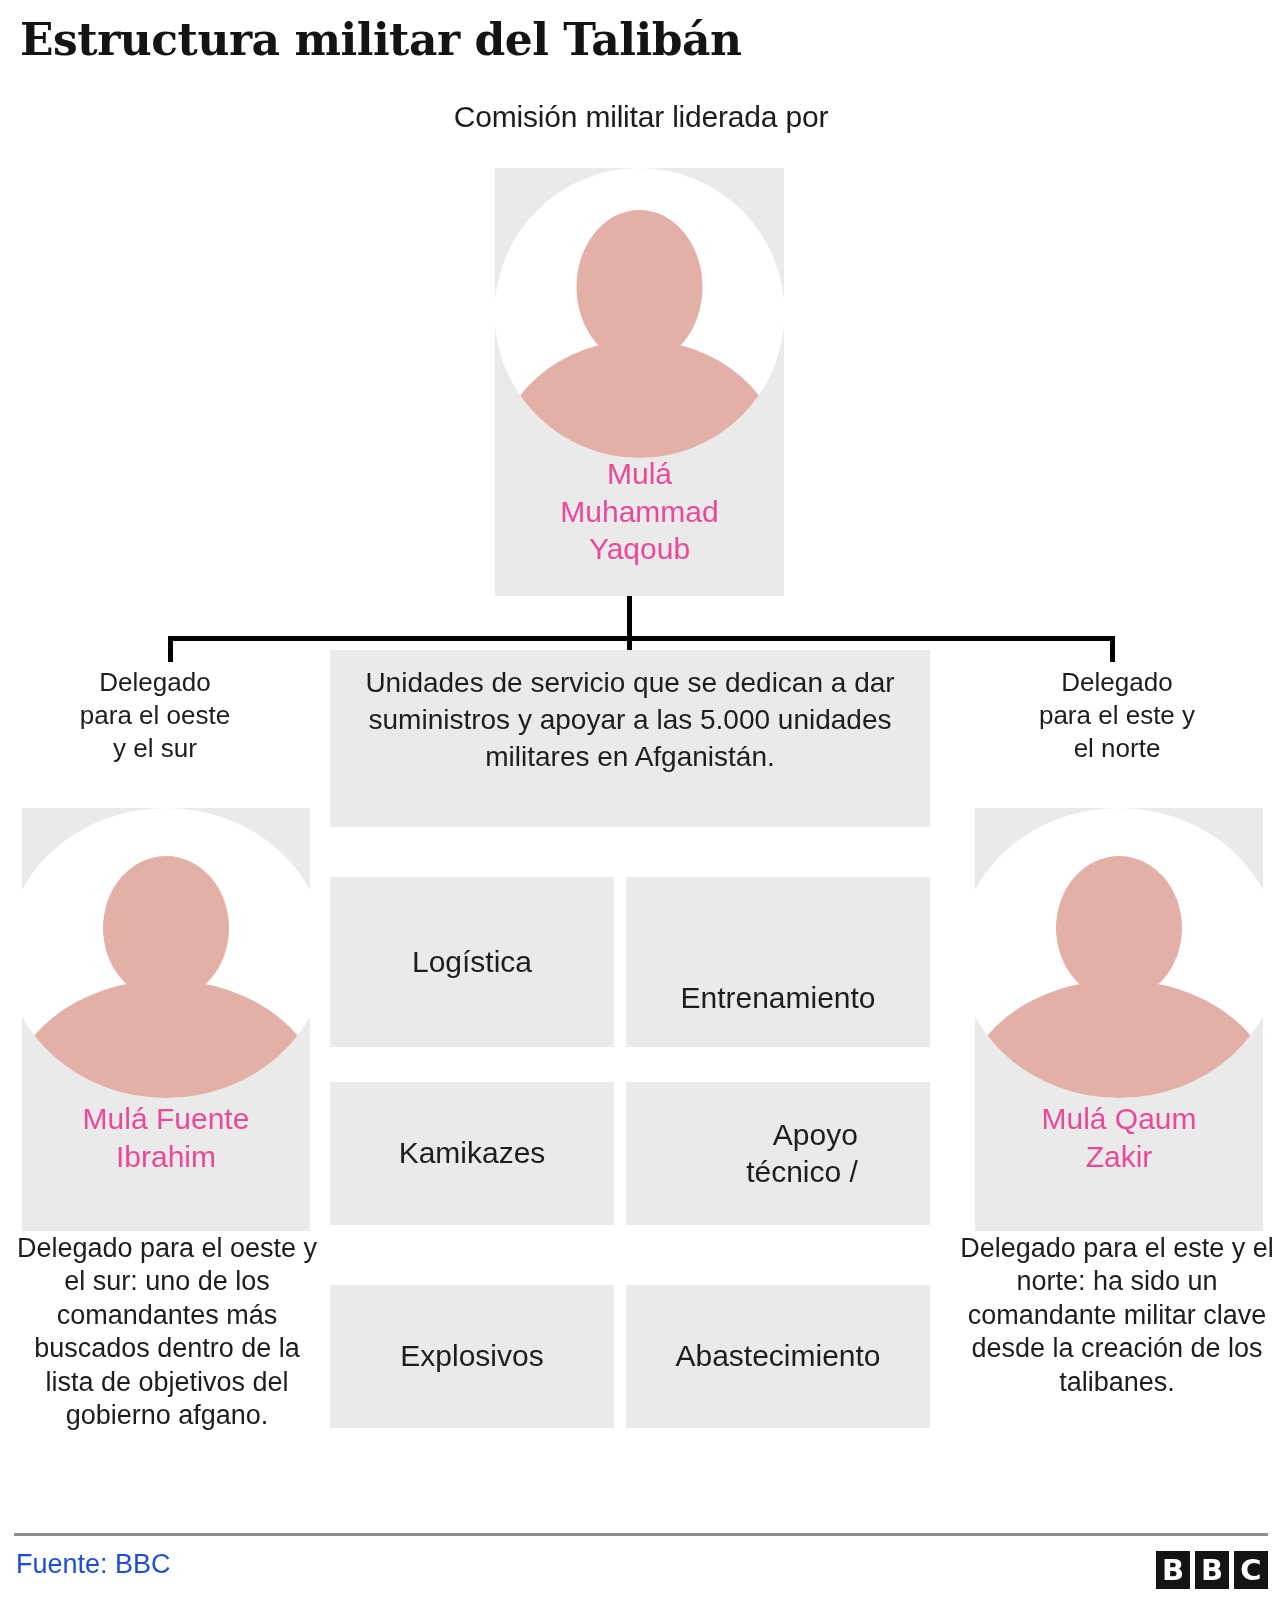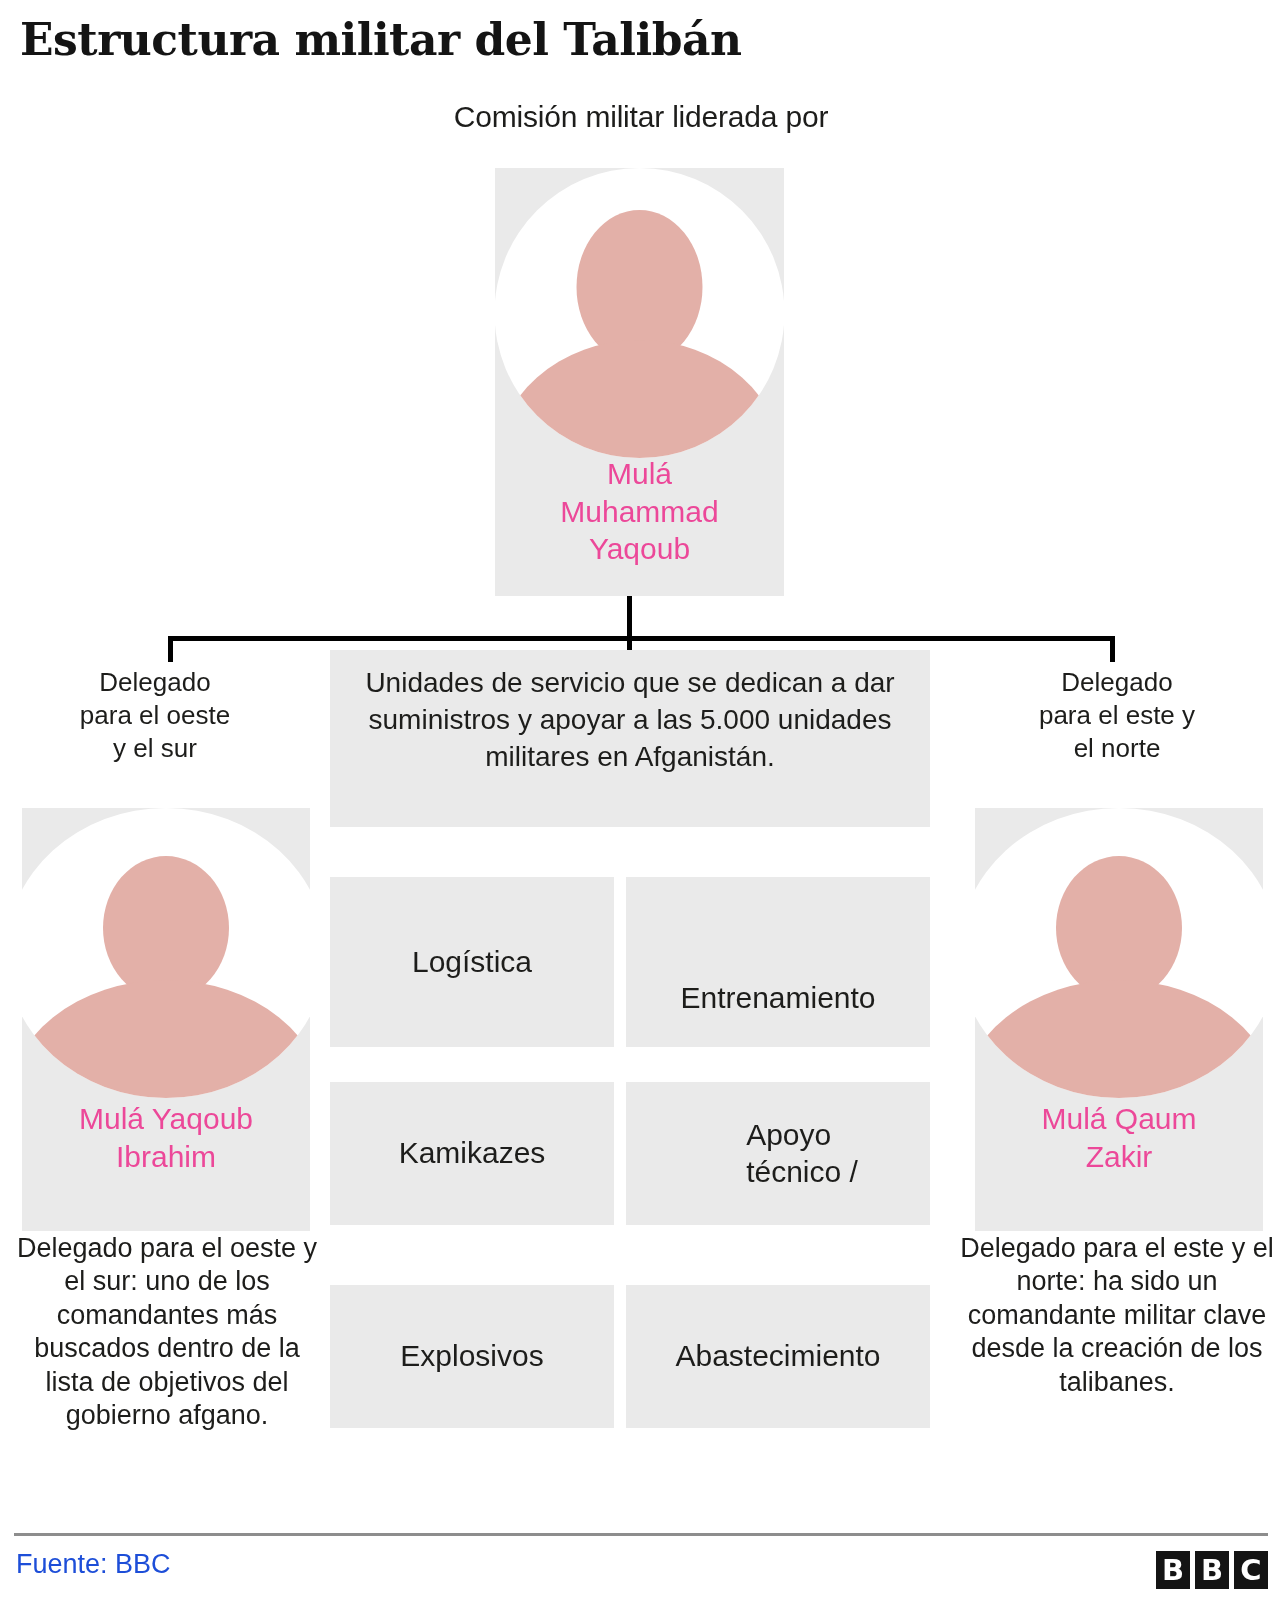--- a/index.html
+++ b/index.html
@@ -93,21 +93,21 @@
     line-height: 1.33;
     color: #1d1d1b;
   }
 
   
   .unit-label {
     position: absolute;
     display: flex;
     align-items: center;
     justify-content: center;
-    text-align: left;
+    text-align: right;
     font-size: 30px;
     line-height: 1.22;
     color: #1d1d1b;
     white-space: pre-line;
   }
 
   
   .line { position: absolute; background: #000000; }
 
   
@@ -191,21 +191,21 @@
       <clipPath id="clipLL">
           <ellipse cx="144" cy="145" rx="160" ry="145"></ellipse>
         </clipPath>
       <g clip-path="url(#clipLL)" fill="#e3b0a8">
         <ellipse cx="144" cy="120" rx="63" ry="72"></ellipse>
         <ellipse cx="144" cy="300" rx="160" ry="128"></ellipse>
       </g>
     </svg>
   </div>
 
-  <div class="person-name" style="left:22px; top:1100px; width:288px; white-space:pre-line;">Mulá Yaqoub
+  <div class="person-name" style="left:22px; top:1100px; width:288px; white-space:pre-line;">Mulá Fuente
 Ibrahim</div>
 
   <div class="caption" style="left:8px; top:1232px; width:318px;">Delegado para el oeste y el sur: uno de los comandantes más buscados dentro de la lista de objetivos del gobierno afgano.</div>
 
   <div class="branch-head" style="left:962px; top:666px; width:310px;">Delegado
 para el este y
 el norte</div>
 
   <div class="panel" style="left:975px; top:808px; width:288px; height:423px;"></div>
 

